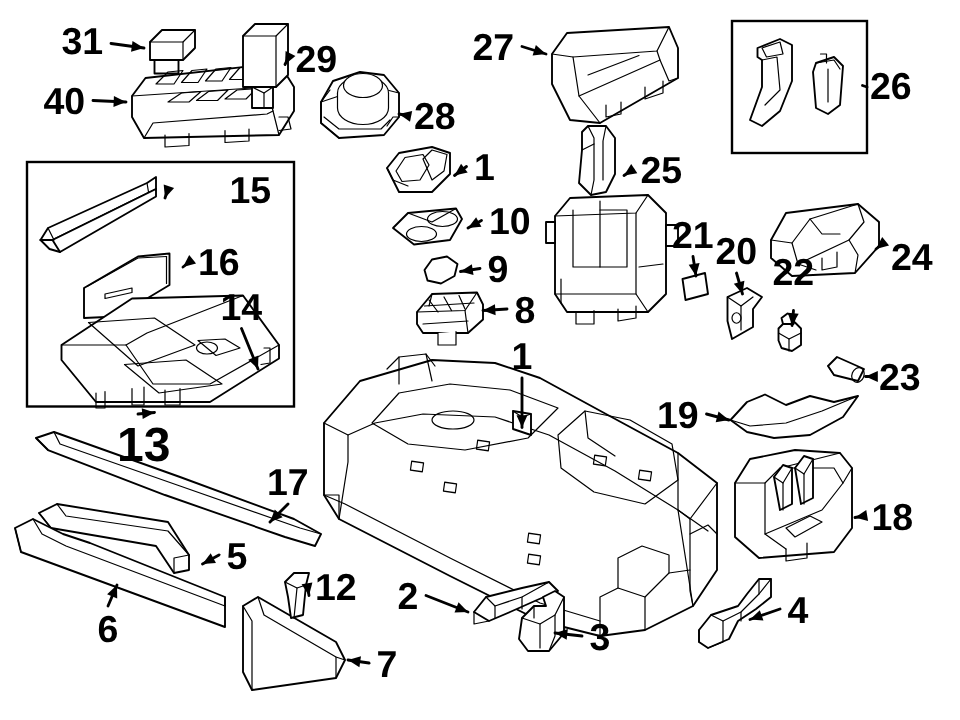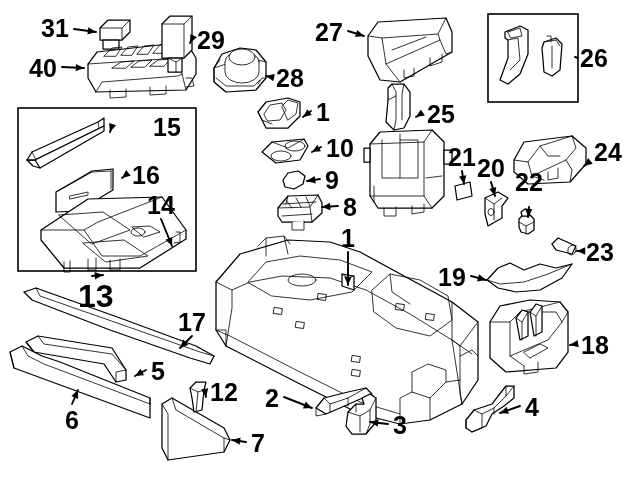--- a/index.html
+++ b/index.html
@@ -417,21 +417,21 @@
       <div class="lbl" style="font-size: 25px; color: rgb(0, 0, 0); left: 147px; top: 193px;">14</div>
       <div class="lbl" style="font-size: 25px; color: rgb(0, 0, 0); left: 117px; top: 115px; margin-left: 36px;">15</div>
       <div class="lbl" style="font-size: 25px; color: rgb(0, 0, 0); left: 132px; top: 163px;">16</div>
       <div class="lbl" style="font-size: 25px; color: rgb(0, 0, 0); left: 178px; top: 310px;">17</div>
       <div class="lbl" style="font-size: 25px; color: rgb(0, 0, 0); left: 581px; top: 333px;">18</div>
       <div class="lbl" style="font-size: 25px; color: rgb(0, 0, 0); left: 438px; top: 265px;">19</div>
       <div class="lbl" style="font-size: 25px; color: rgb(0, 0, 0); left: 477px; top: 156px;">20</div>
       <div class="lbl" style="font-size: 25px; color: rgb(0, 0, 0); left: 448px; top: 145px;">21</div>
       <div class="lbl" style="font-size: 25px; color: rgb(0, 0, 0); left: 515px; top: 170px;">22</div>
       <div class="lbl" style="font-size: 25px; color: rgb(0, 0, 0); left: 586px; top: 240px;">23</div>
-      <div class="lbl" style="font-size: 25px; color: rgb(0, 0, 0); left: 594px; top: 140px;">24</div>
+      <div class="lbl" style="font-size: 25px; color: rgb(0, 0, 0); left: 594px; top: 160px;">24</div>
       <div class="lbl" style="font-size: 25px; color: rgb(0, 0, 0); left: 427px; top: 102px;">25</div>
       <div class="lbl" style="font-size: 25px; color: rgb(0, 0, 0); left: 580px; top: 46px;">26</div>
       <div class="lbl" style="font-size: 25px; color: rgb(0, 0, 0); left: 315px; top: 20px;">27</div>
       <div class="lbl" style="font-size: 25px; color: rgb(0, 0, 0); left: 276px; top: 66px;">28</div>
       <div class="lbl" style="font-size: 25px; color: rgb(0, 0, 0); left: 197px; top: 28px; text-align: center;">29</div>
       <div class="lbl" style="font-size: 25px; color: rgb(0, 0, 0); left: 29px; top: 56px;">40</div>
       <div class="lbl" style="font-size: 25px; color: rgb(0, 0, 0); left: 41px; top: 16px;">31</div>
     </div>
 
 </div>

